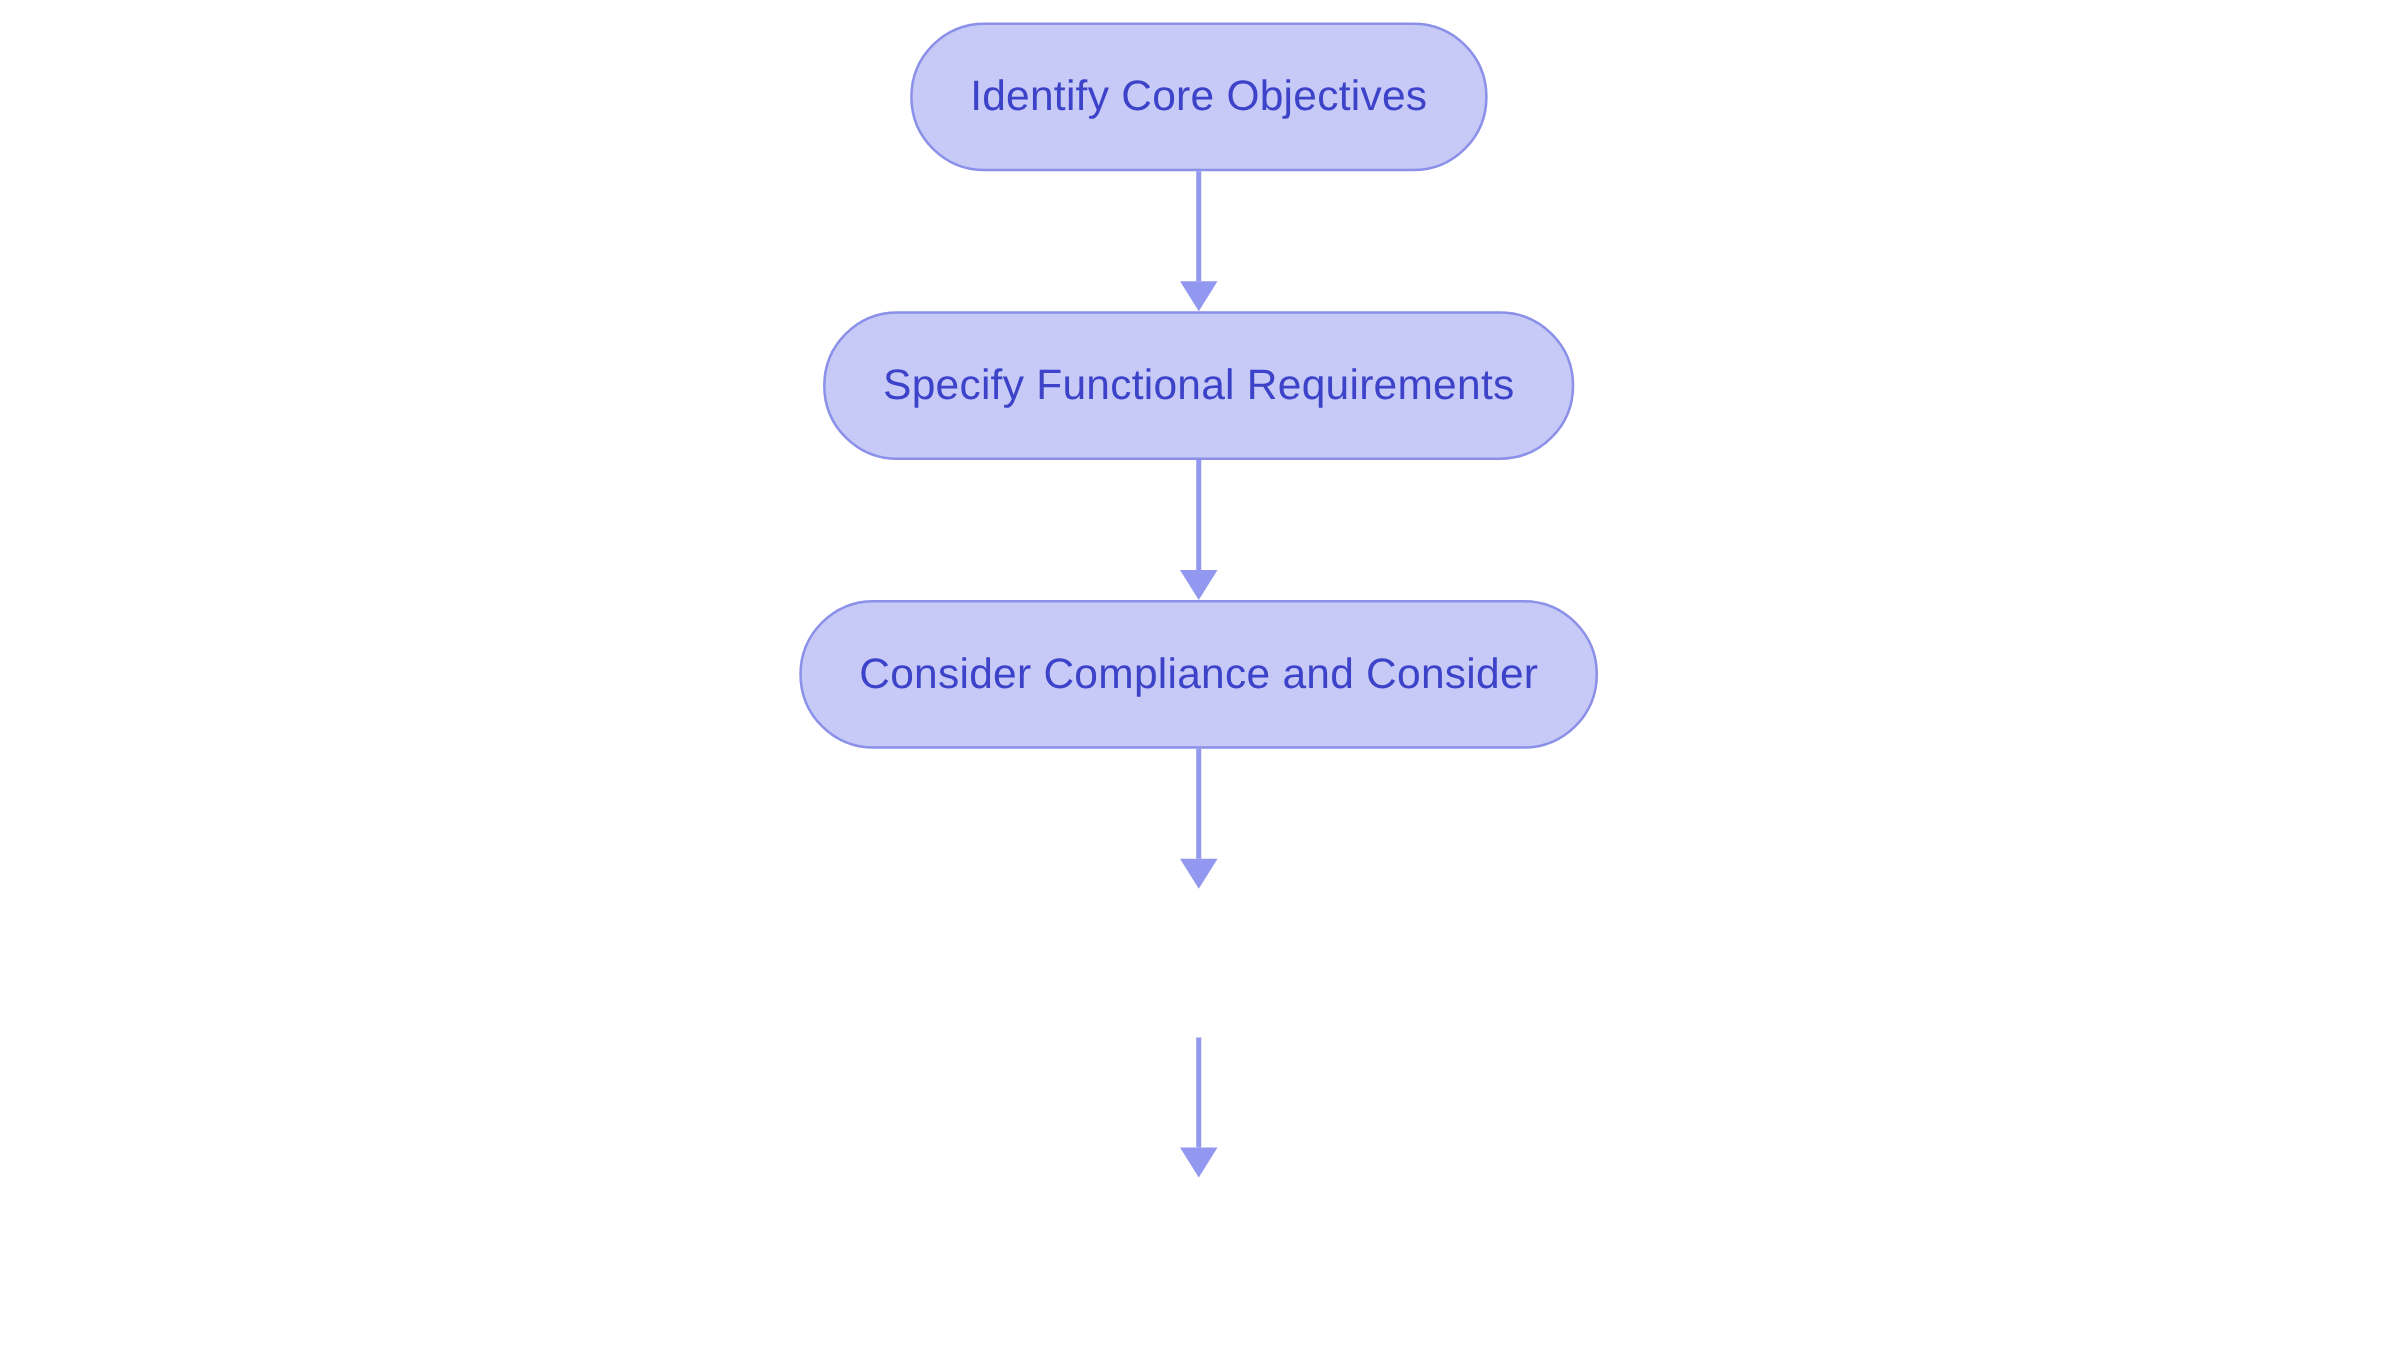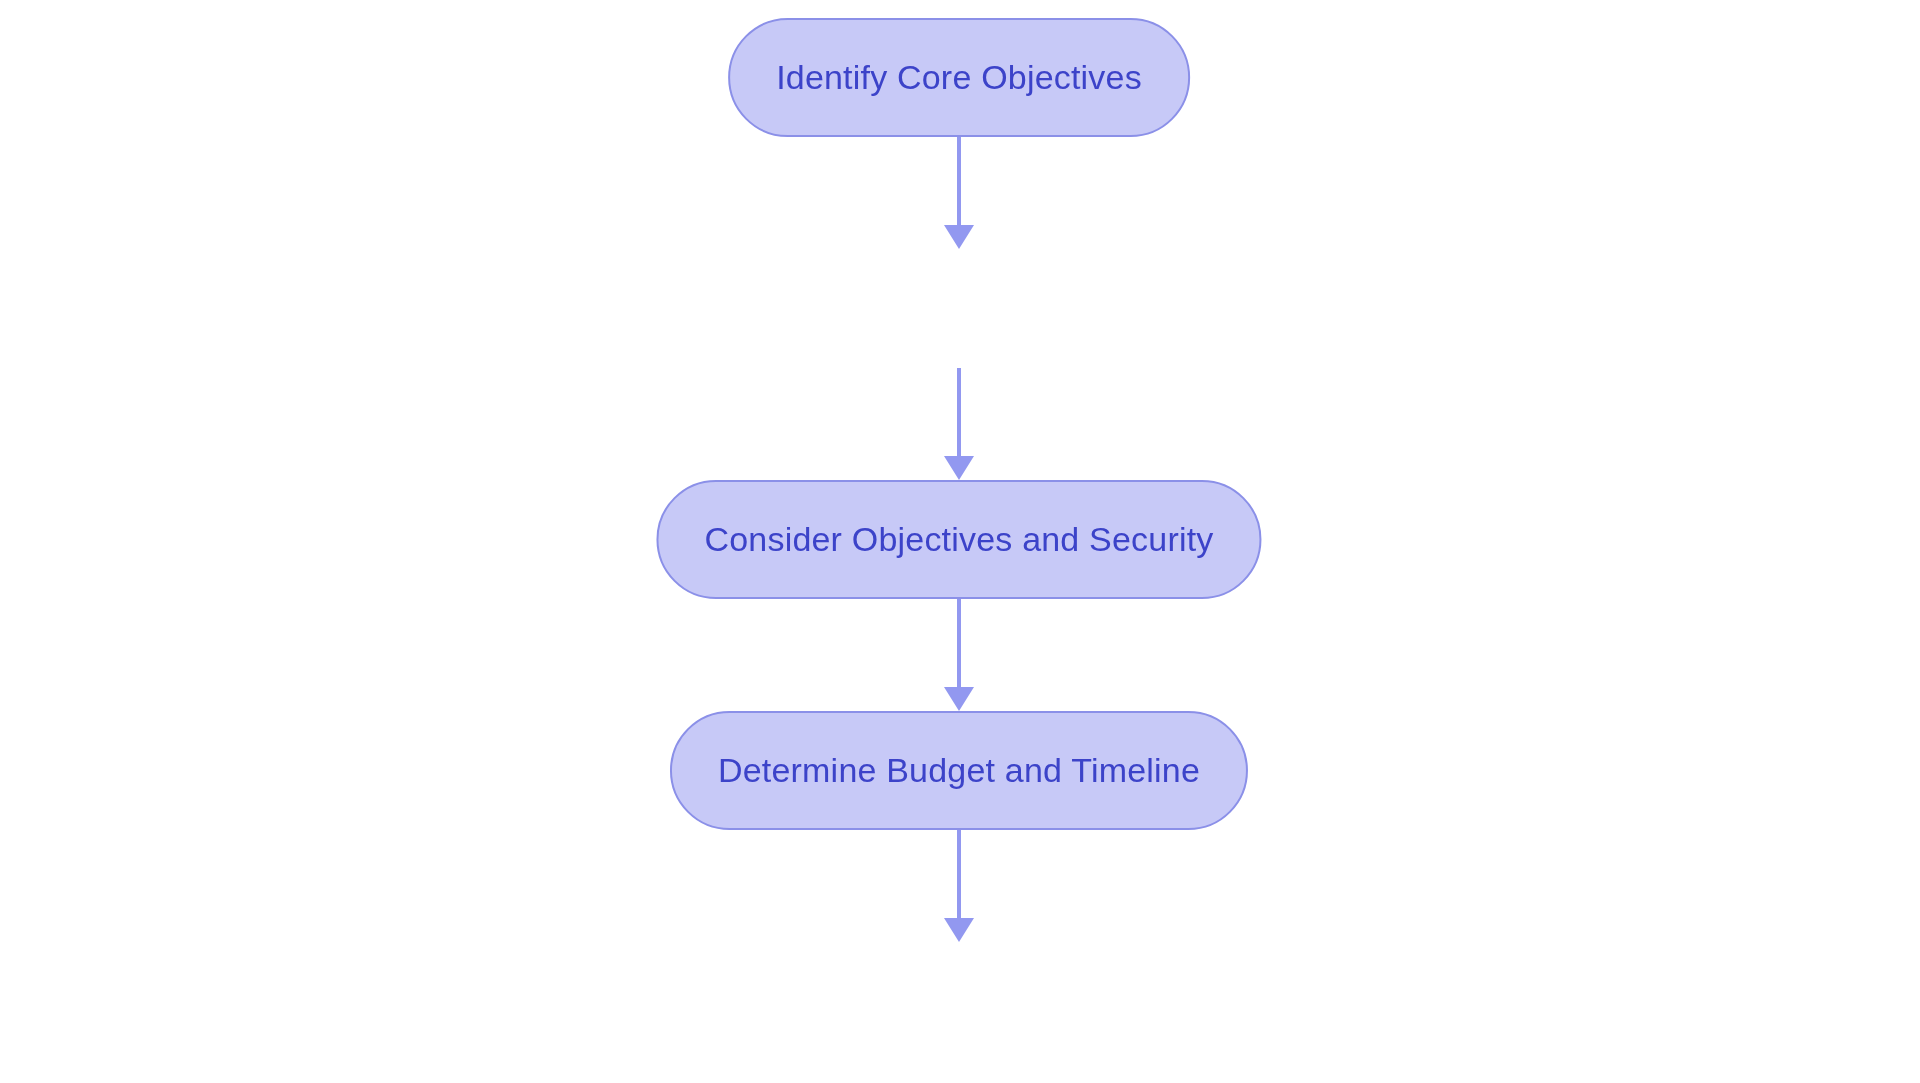--- a/index.html
+++ b/index.html
@@ -72,38 +72,38 @@
 
   <div class="node" style="top:18px">
     <span class="node-label">Identify Core Objectives</span>
   </div>
 
   <div class="arrow" style="top:137px">
     <div class="arrow-line"></div>
     <div class="arrow-head"></div>
   </div>
 
+  <div class="node" style="top:249px">
+    <span class="node-label">Specify Functional Requirements</span>
+  </div>
 
   <div class="arrow" style="top:368px">
     <div class="arrow-line"></div>
     <div class="arrow-head"></div>
   </div>
 
   <div class="node" style="top:480px">
-    <span class="node-label">Consider Objectives and Security</span>
+    <span class="node-label">Consider Compliance and Consider</span>
   </div>
 
   <div class="arrow" style="top:599px">
     <div class="arrow-line"></div>
     <div class="arrow-head"></div>
   </div>
 
-  <div class="node" style="top:711px">
-    <span class="node-label">Determine Budget and Timeline</span>
-  </div>
 
   <div class="arrow" style="top:830px">
     <div class="arrow-line"></div>
     <div class="arrow-head"></div>
   </div>
 
 
 </div>
 
 </body></html>

